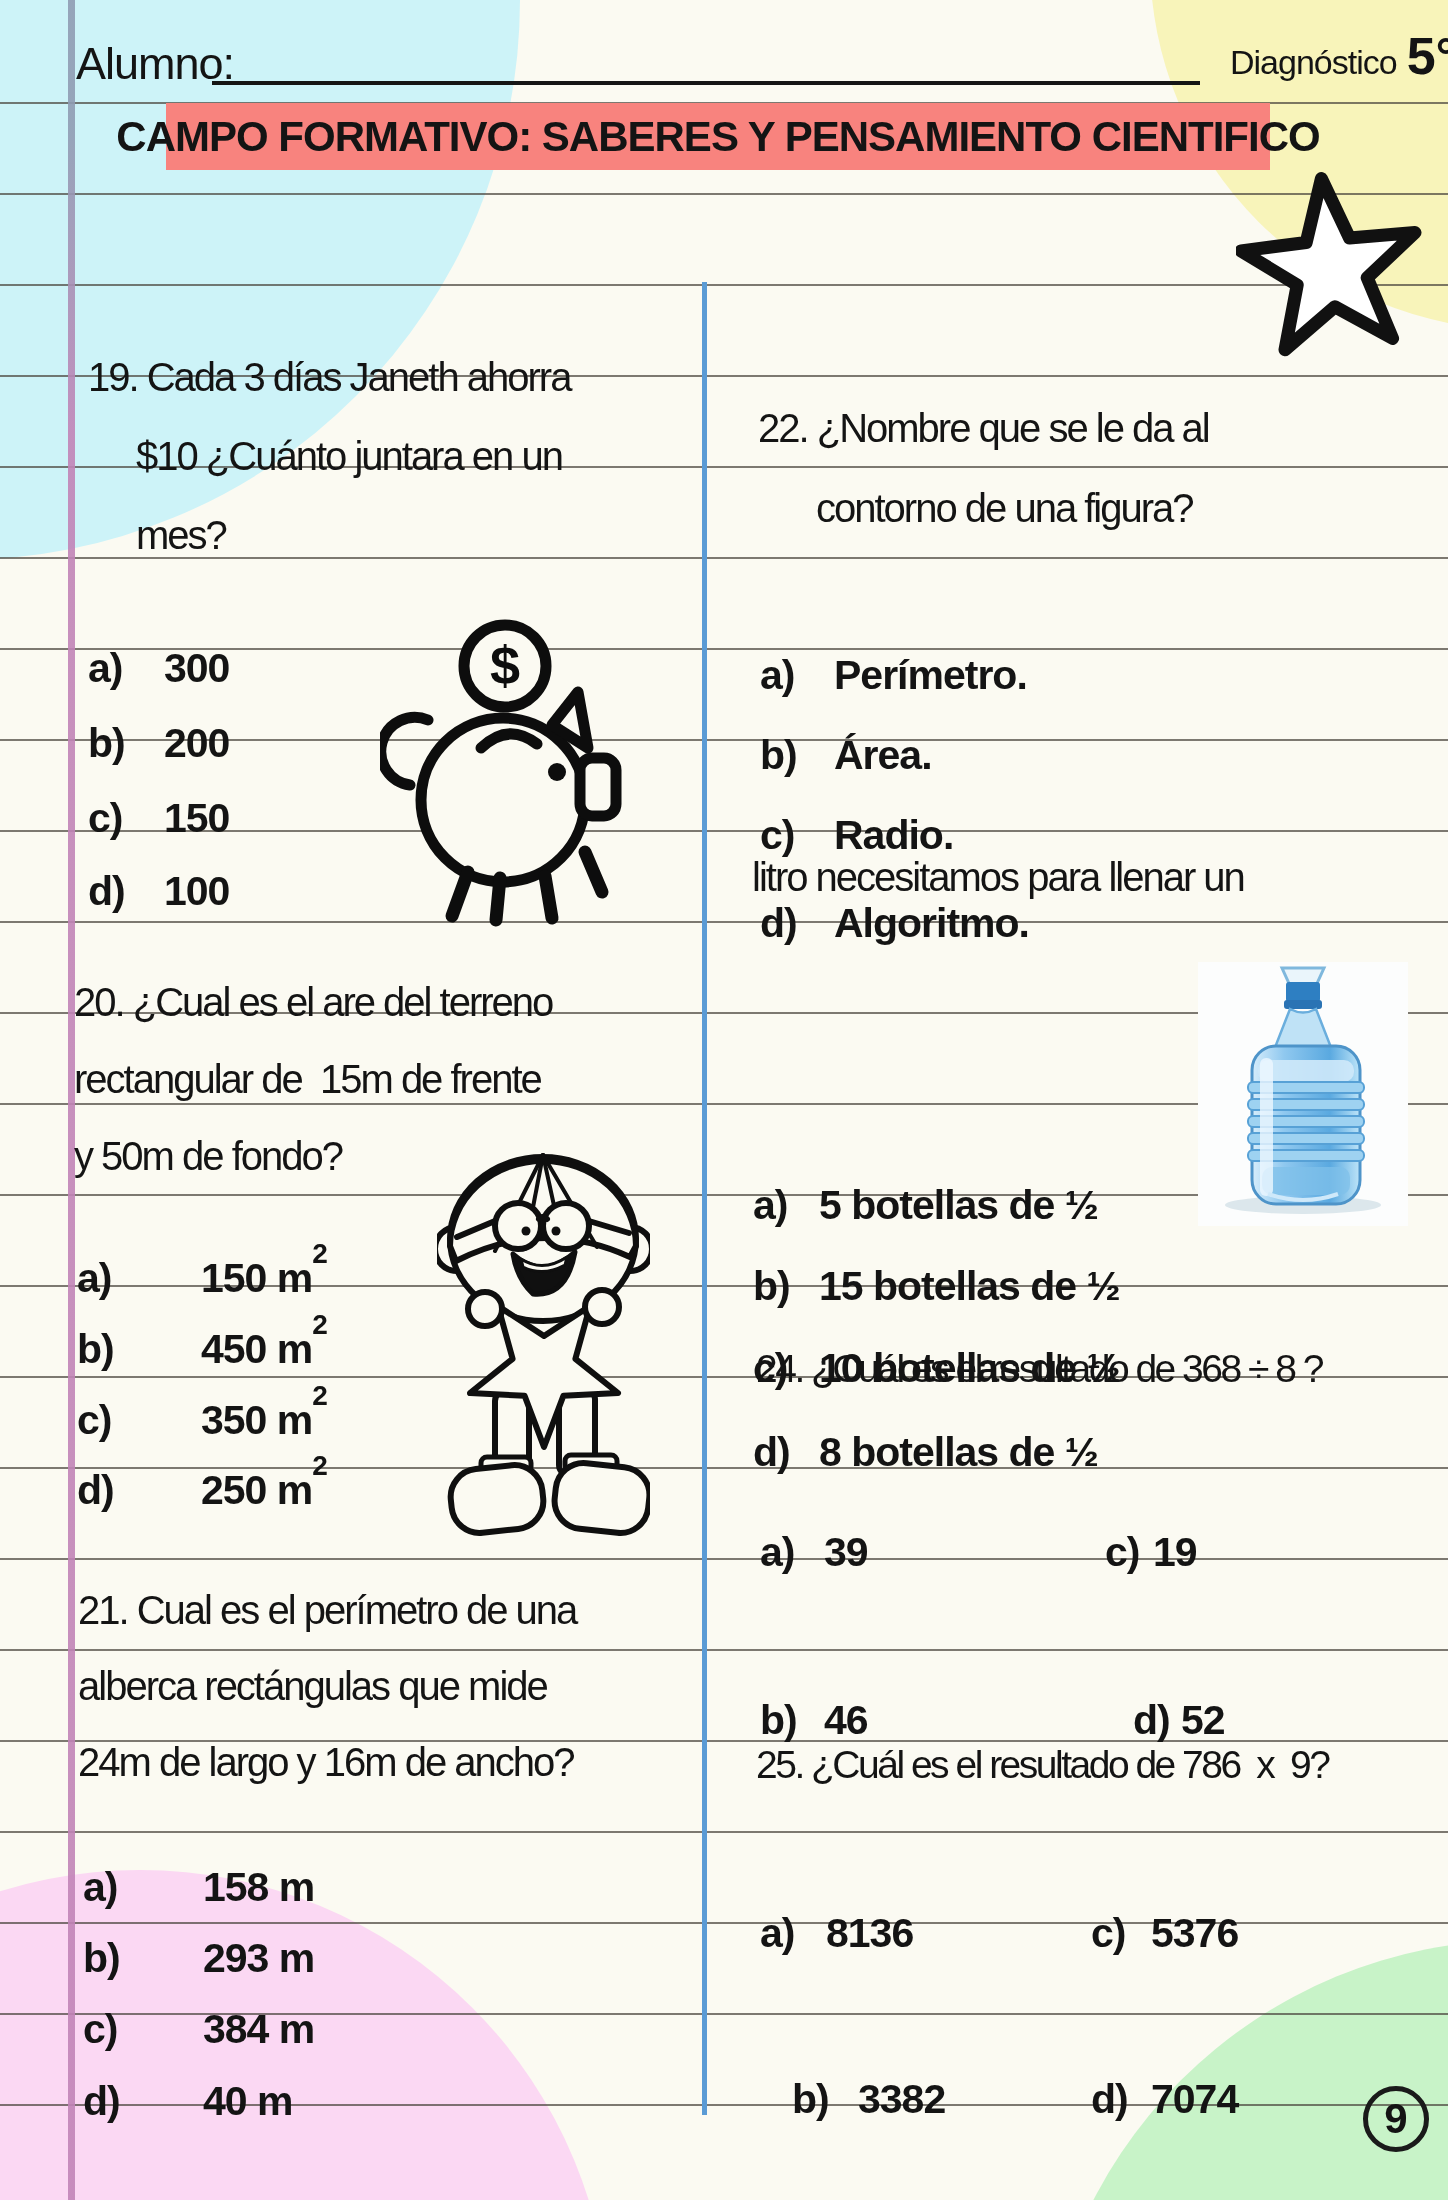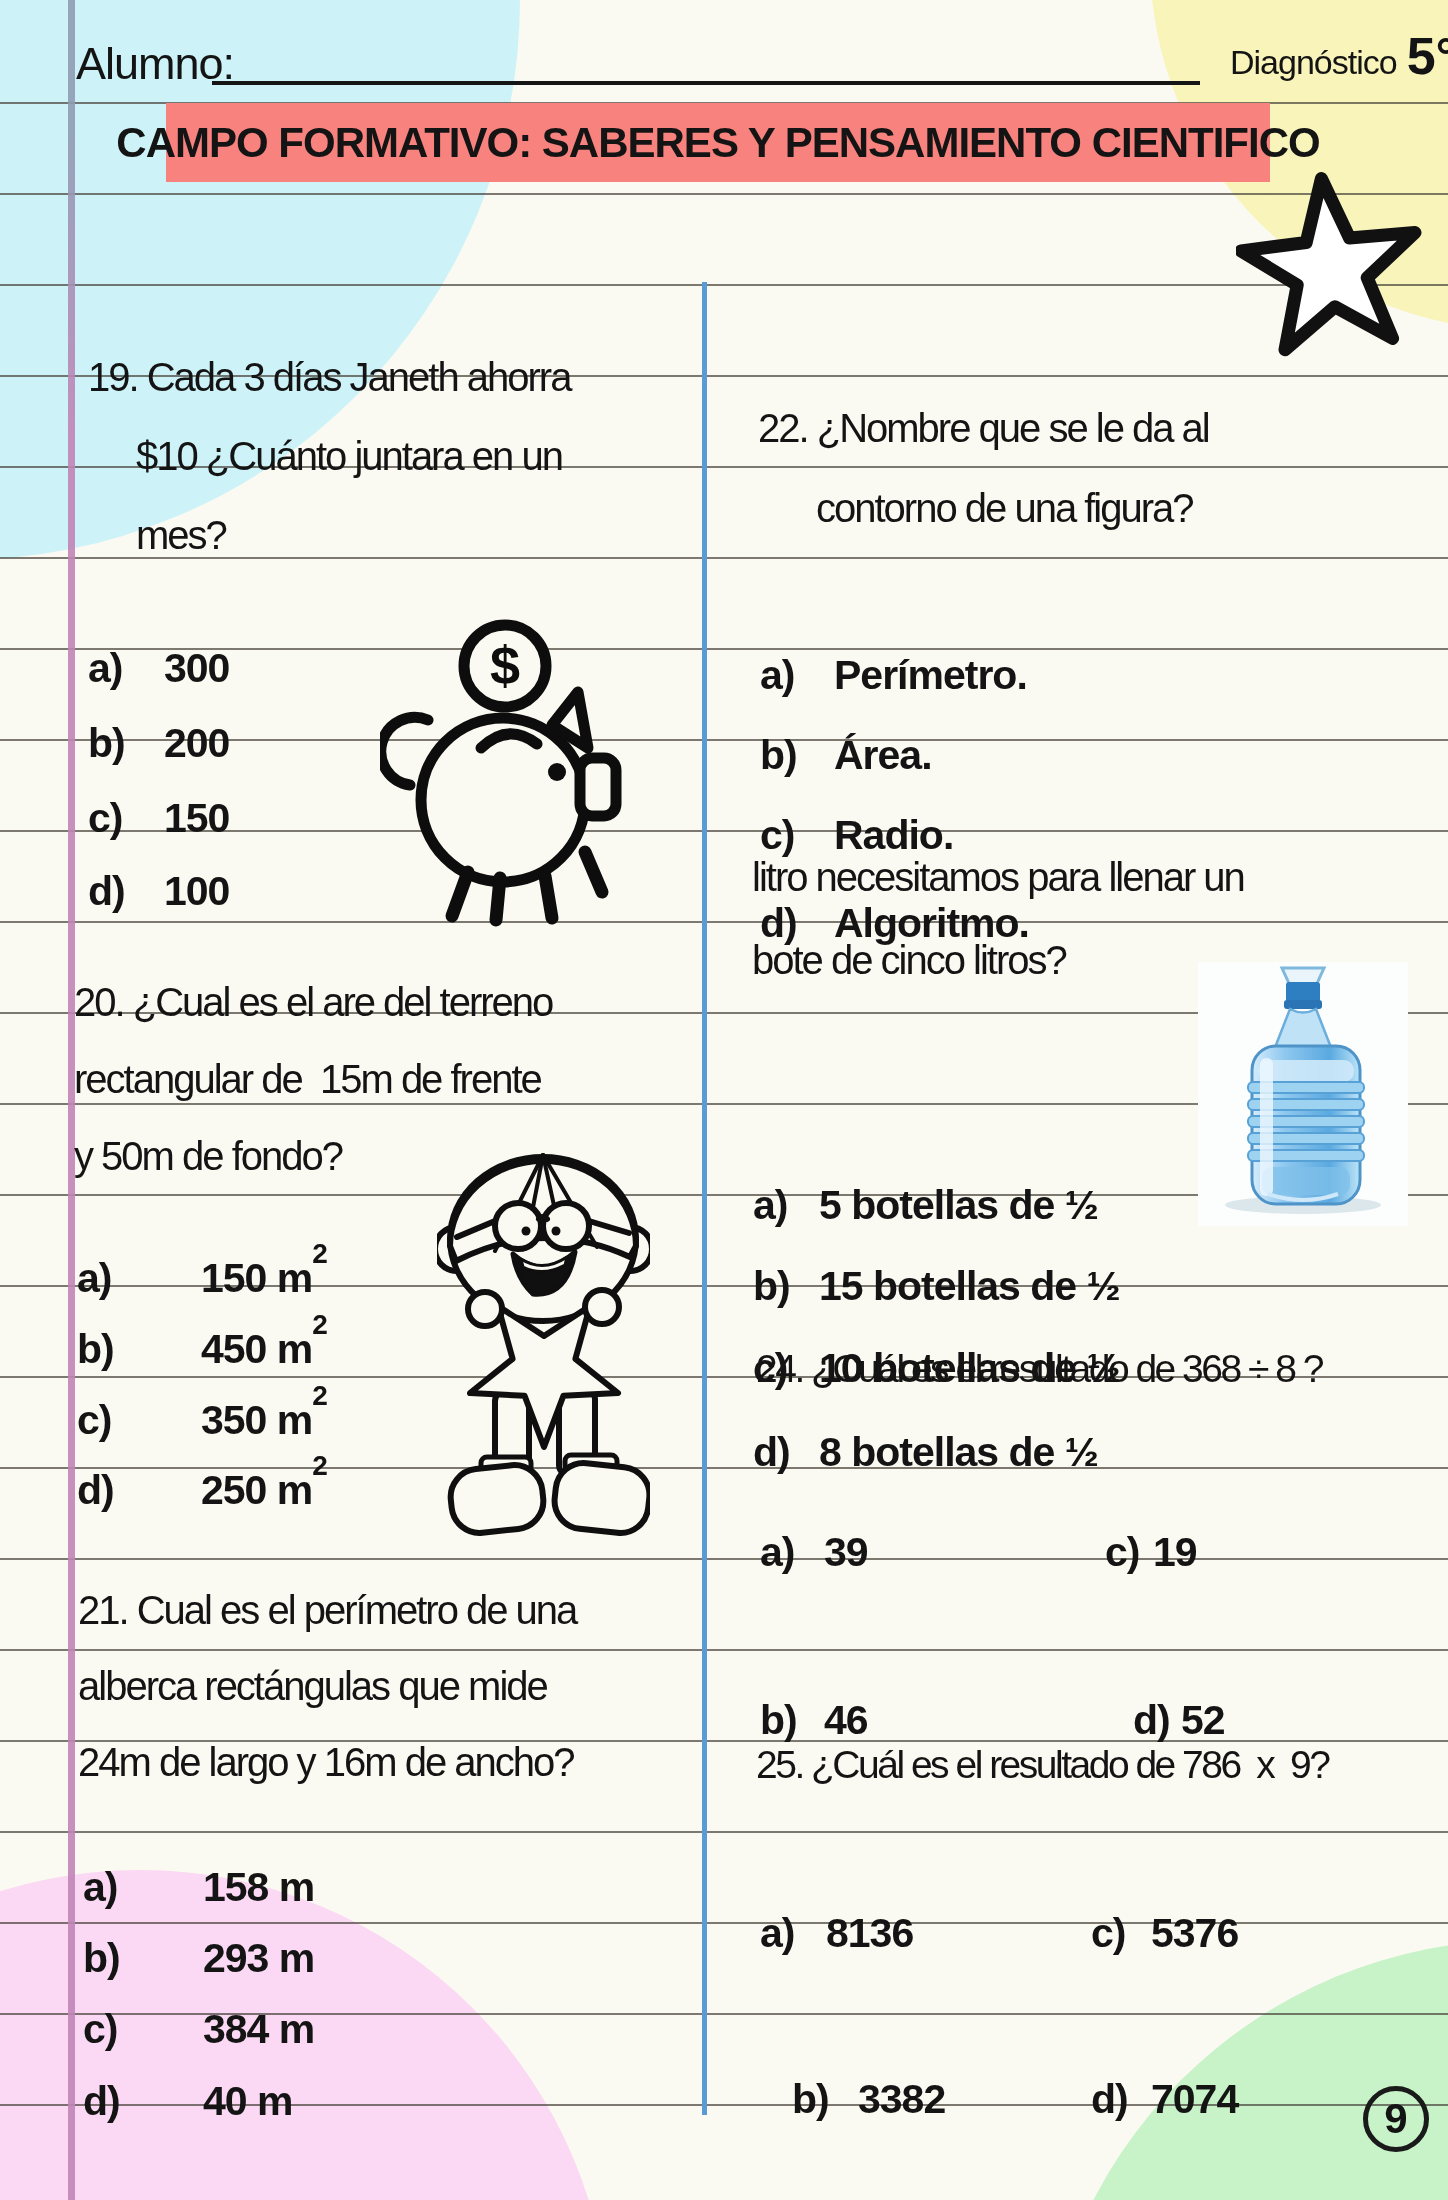--- a/index.html
+++ b/index.html
@@ -14,21 +14,21 @@
   .rules{position:absolute;left:0;top:13px;width:1448px;height:2180px;opacity:.72;
     background:repeating-linear-gradient(to bottom,transparent 0,transparent 89px,var(--rule,#4b463e) 89px,var(--rule,#4b463e) 91px)}
   .margin-line{position:absolute;left:68px;top:0;width:7px;height:2200px;opacity:.9;
     background:linear-gradient(to bottom,var(--margin-top,#8f9cb3) 0,var(--margin-top,#8f9cb3) 130px,var(--margin,#c184b7) 430px,var(--margin,#c184b7) 100%)}
   .divider{position:absolute;left:702px;top:282px;width:5px;height:1833px;background:var(--divider,#5b9bd5)}
   .alumno-label{position:absolute;left:76px;top:38px;font-size:45px;font-weight:400;letter-spacing:-1px}
   .name-line{position:absolute;left:212px;top:81px;width:988px;height:4px;background:#151515}
   .diag{position:absolute;left:1230px;top:26px;display:flex;align-items:baseline;gap:10px}
   .diag-word{font-size:34px;font-weight:500;letter-spacing:-1px}
   .diag-grade{font-size:52px;font-weight:600}
-  .banner{position:absolute;left:166px;top:103px;width:1104px;height:79px;background:var(--banner-bg,#f8837e);
+  .banner{position:absolute;left:166px;top:103px;width:1104px;height:67px;background:var(--banner-bg,#f8837e);
     display:flex;align-items:center;justify-content:center;font-weight:700;font-size:42px;letter-spacing:-1px;white-space:nowrap}
   .q{position:absolute;font-weight:400;font-size:40px;letter-spacing:-2px;line-height:79px;white-space:nowrap}
   .lh77{line-height:77px}.lh76{line-height:76px}.lh80{line-height:80px}.lh83{line-height:83px}
   .ind48{padding-left:48px}.ind58{padding-left:58px}
   .qs{font-size:39px;letter-spacing:-2.5px;line-height:1}
   .opt{position:absolute;font-weight:700;font-size:41px;letter-spacing:-1px;white-space:nowrap;line-height:1}
   .ltr{display:inline-block}.w48{width:48px}.w60{width:60px}.w64{width:64px}.w66{width:66px}.w74{width:74px}.w76{width:76px}.w120{width:120px}.w124{width:124px}
   .supv{font-size:28px;font-weight:700;position:relative;top:-14px;letter-spacing:0}
   .pagenum{position:absolute;left:1363px;top:2086px;width:66px;height:66px;border:5px solid #1a1a1a;border-radius:50%;
     display:flex;align-items:center;justify-content:center;font-size:42px;font-weight:700}
@@ -177,21 +177,20 @@
   </div>
   <div class="opt" style="left:760px;top:815px">
     <span class="ltr w74">c)</span><span>Radio.</span>
   </div>
   <div class="opt" style="left:760px;top:903px">
     <span class="ltr w74">d)</span><span>Algoritmo.</span>
   </div>
 
   <section class="q lh83" style="left:752px;top:836px">
     <div class="qline">litro necesitamos para llenar un</div>
-    <div class="qline">bote de cinco litros?</div>
   </section>
   <div class="opt" style="left:753px;top:1185px">
     <span class="ltr w66">a)</span><span>5 botellas de ½</span>
   </div>
   <div class="opt" style="left:753px;top:1266px">
     <span class="ltr w66">b)</span><span>15 botellas de ½</span>
   </div>
   <div class="opt" style="left:753px;top:1348px">
     <span class="ltr w66">c)</span><span>10 botellas de ½</span>
   </div>

